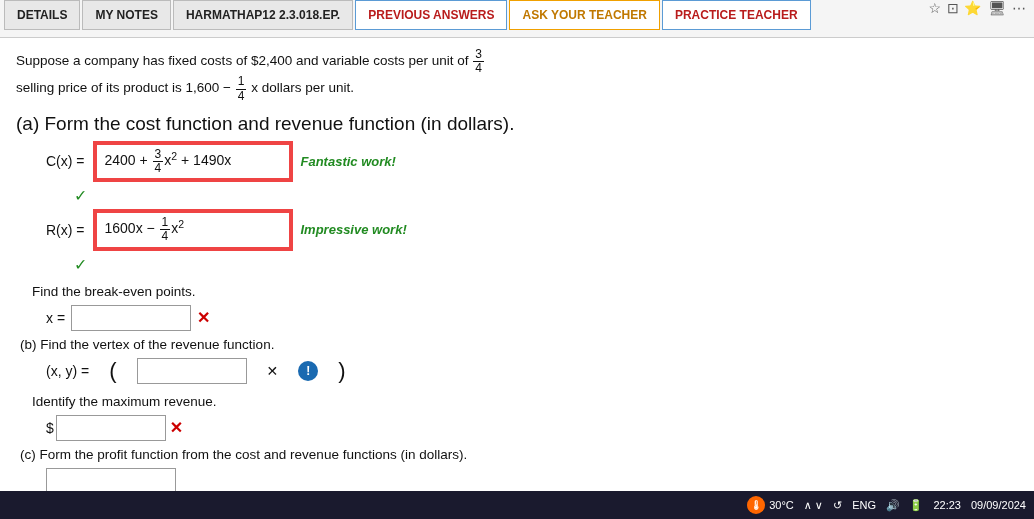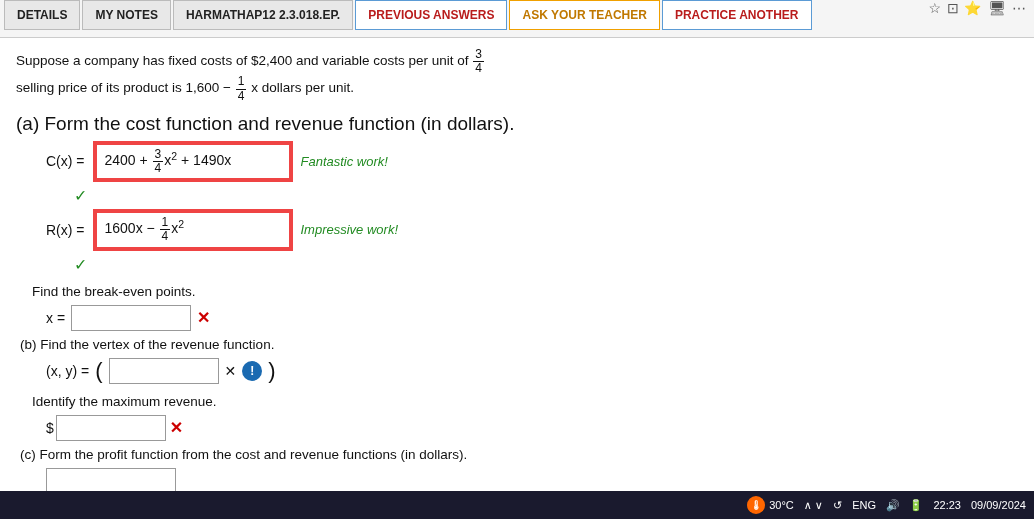--- a/index.html
+++ b/index.html
@@ -105,21 +105,21 @@
       border: 4px solid #ef4444;
       padding: 3px 8px;
       min-width: 200px;
       font-size: 14px;
       background: #fff;
       display: inline-block;
     }
 
     .feedback-correct {
       color: #228b22;
-      font-weight: normal;
+      font-weight: bold;
       font-style: italic;
       font-size: 13px;
     }
 
     .checkmark {
       color: #228b22;
       font-size: 16px;
       margin-left: 10px;
     }
 
@@ -152,21 +152,21 @@
 
     .part-label {
       font-size: 13.5px;
       margin: 6px 4px;
     }
 
     
     .vertex-row {
       display: flex;
       align-items: center;
-      gap: 6px;
+      gap: 20px;
       margin-left: 30px;
       margin-bottom: 4px;
     }
 
     .paren-big {
       font-size: 22px;
       line-height: 1;
       color: #111;
     }
 
@@ -236,21 +236,21 @@
   </style>
 </head>
 <body>
 
 <div class="top-nav">
   <button class="nav-btn">DETAILS</button>
   <button class="nav-btn">MY NOTES</button>
   <button class="nav-btn">HARMATHAP12 2.3.018.EP.</button>
   <button class="nav-btn blue-outline">PREVIOUS ANSWERS</button>
   <button class="nav-btn orange-outline">ASK YOUR TEACHER</button>
-  <button class="nav-btn blue-outline">PRACTICE ANOTHER</button>
+  <button class="nav-btn blue-outline">PRACTICE TEACHER</button>
   <div class="nav-spacer"></div>
   <div class="nav-icons">
     <span class="nav-icon-item">☆</span>
     <span class="nav-icon-item">⊡</span>
     <span class="nav-icon-item">⭐</span>
     <span class="nav-icon-item">🖥</span>
     <span class="nav-icon-item">⋯</span>
   </div>
 </div>
 

